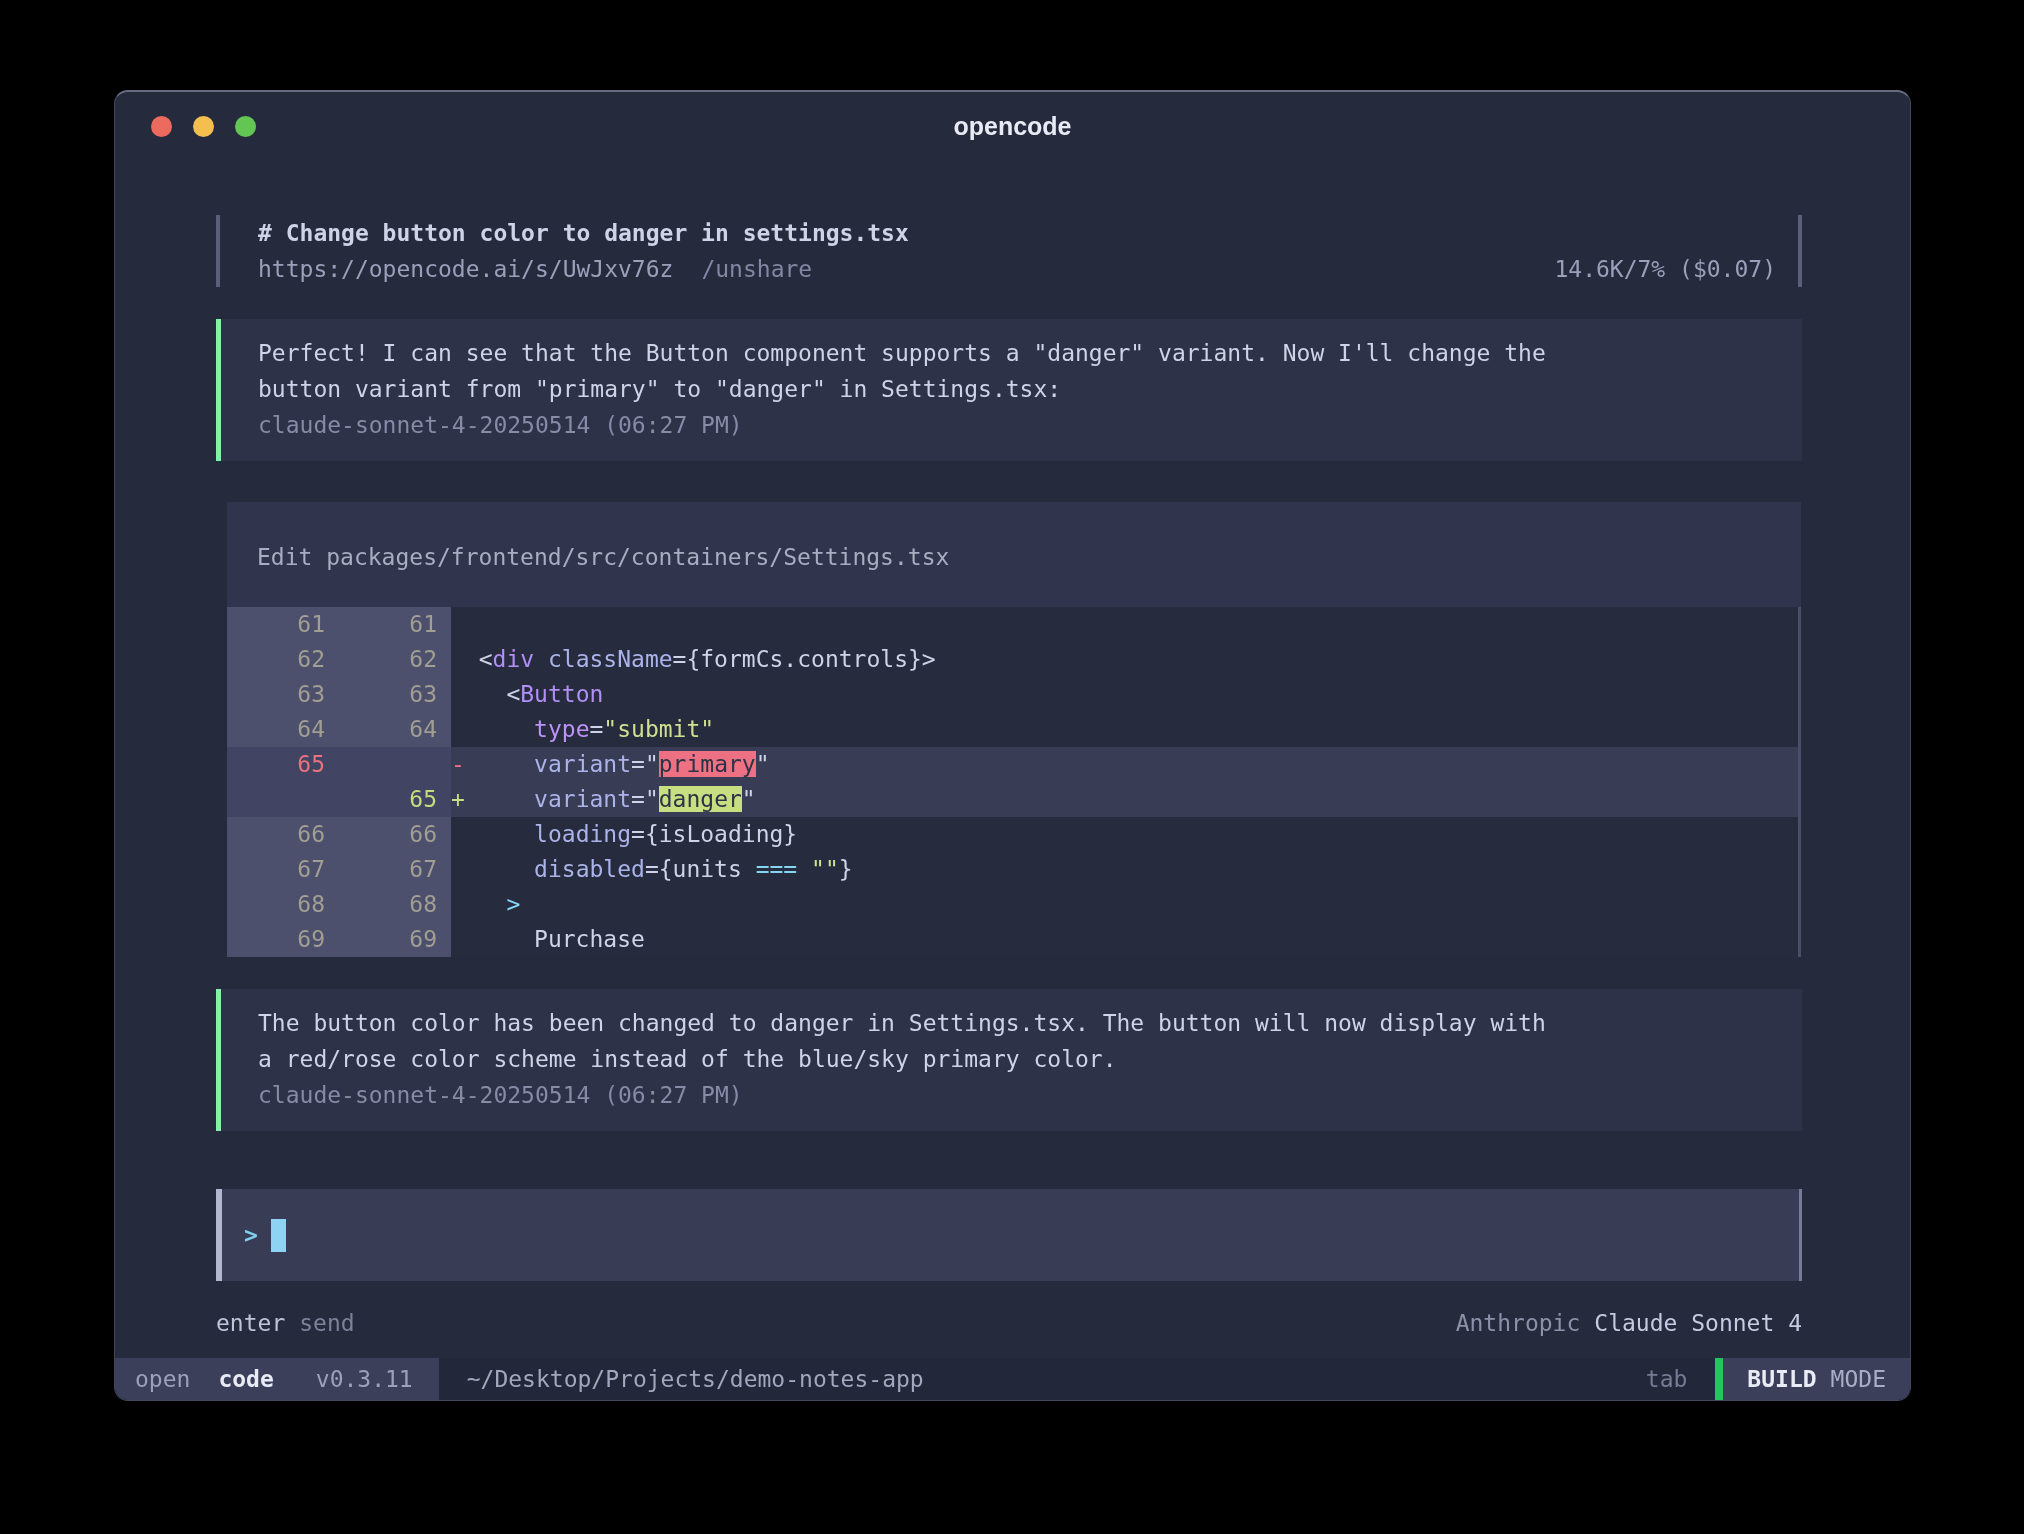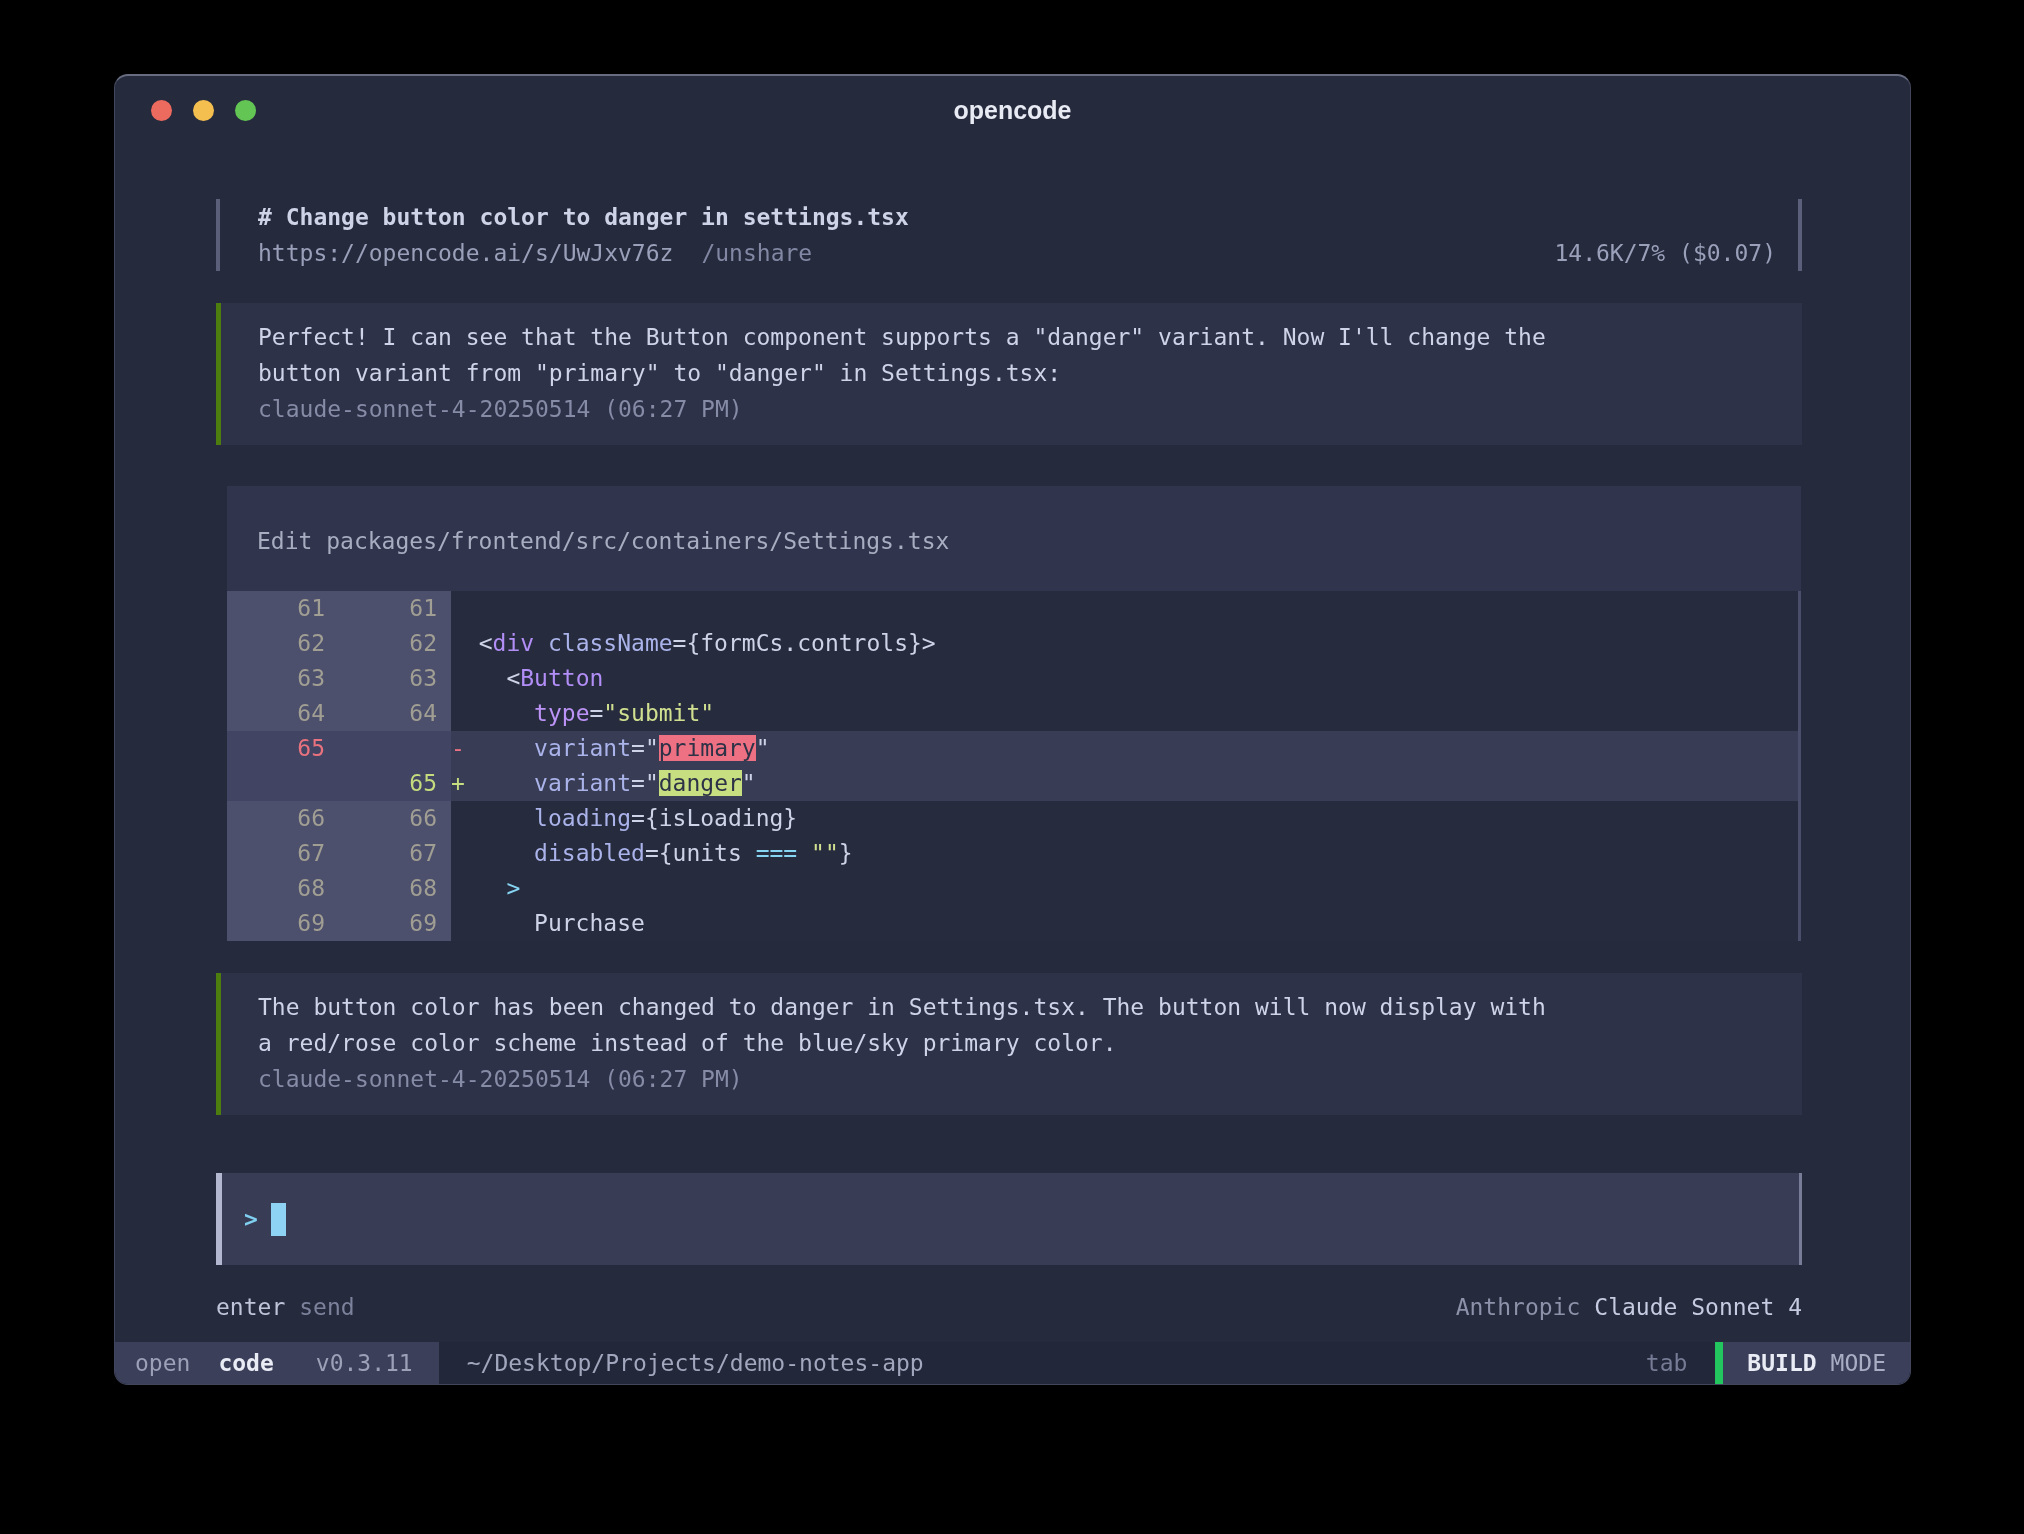--- a/index.html
+++ b/index.html
@@ -1,20 +1,20 @@
 <!DOCTYPE html>
 <html><head>
 <meta charset="utf-8">
 <style>
   * { margin:0; padding:0; box-sizing:border-box; }
   html,body { width:2024px; height:1534px; background:#000; overflow:hidden; }
   body { font-family:"DejaVu Sans Mono","Liberation Mono",monospace; font-size:23px; color:#ced3e8; }
 
   .window {
-    position:absolute; left:114px; top:74px; width:1797px; height:1311px;
+    position:absolute; left:114px; top:90px; width:1797px; height:1311px;
     background:#262a3d; border-radius:14px;
     border:1px solid #42465c; border-top:2px solid #686c80;
     display:flex; flex-direction:column; overflow:hidden;
   }
 
   
   .titlebar { position:relative; height:68px; flex:none; display:flex; align-items:center; justify-content:center; }
   .traffic { position:absolute; left:36px; top:0; height:100%; display:flex; align-items:center; gap:21px; }
   .light { width:21px; height:21px; border-radius:50%; }
   .light.red { background:#ed6a5e; } .light.yellow { background:#f4bf4f; } .light.green { background:#62c554; }
@@ -29,21 +29,21 @@
     padding:0 22px 0 38px;
   }
   .session-header .line { height:36px; line-height:36px; display:flex; }
   .sh-title { font-weight:bold; color:#ced3e8; }
   .sh-url { color:#9aa0ba; }
   .sh-unshare { color:#8288a4; margin-left:28px; }
   .sh-stats { color:#9aa0ba; margin-left:auto; }
 
   
   .msg {
-    margin-top:32px; background:#2e3249; border-left:5px solid #4d7c0f;
+    margin-top:32px; background:#2e3249; border-left:5px solid #86efac;
     padding:16px 24px 18px 37px;
   }
   .msg .mline { height:36px; line-height:36px; color:#ced3e8; }
   .msg .meta { height:36px; line-height:36px; color:#868ba6; }
 
   
   .diff { margin-top:41px; margin-left:11px; width:1574px; background:#30344c; }
   .diff-title { padding:37px 0 34px 30px; height:105px; line-height:36px; color:#a8adc2; }
   .diff-rows { background:#272b3e; border-right:3px solid #4a4e6a; }
   .drow { display:flex; height:35px; line-height:35px; }

